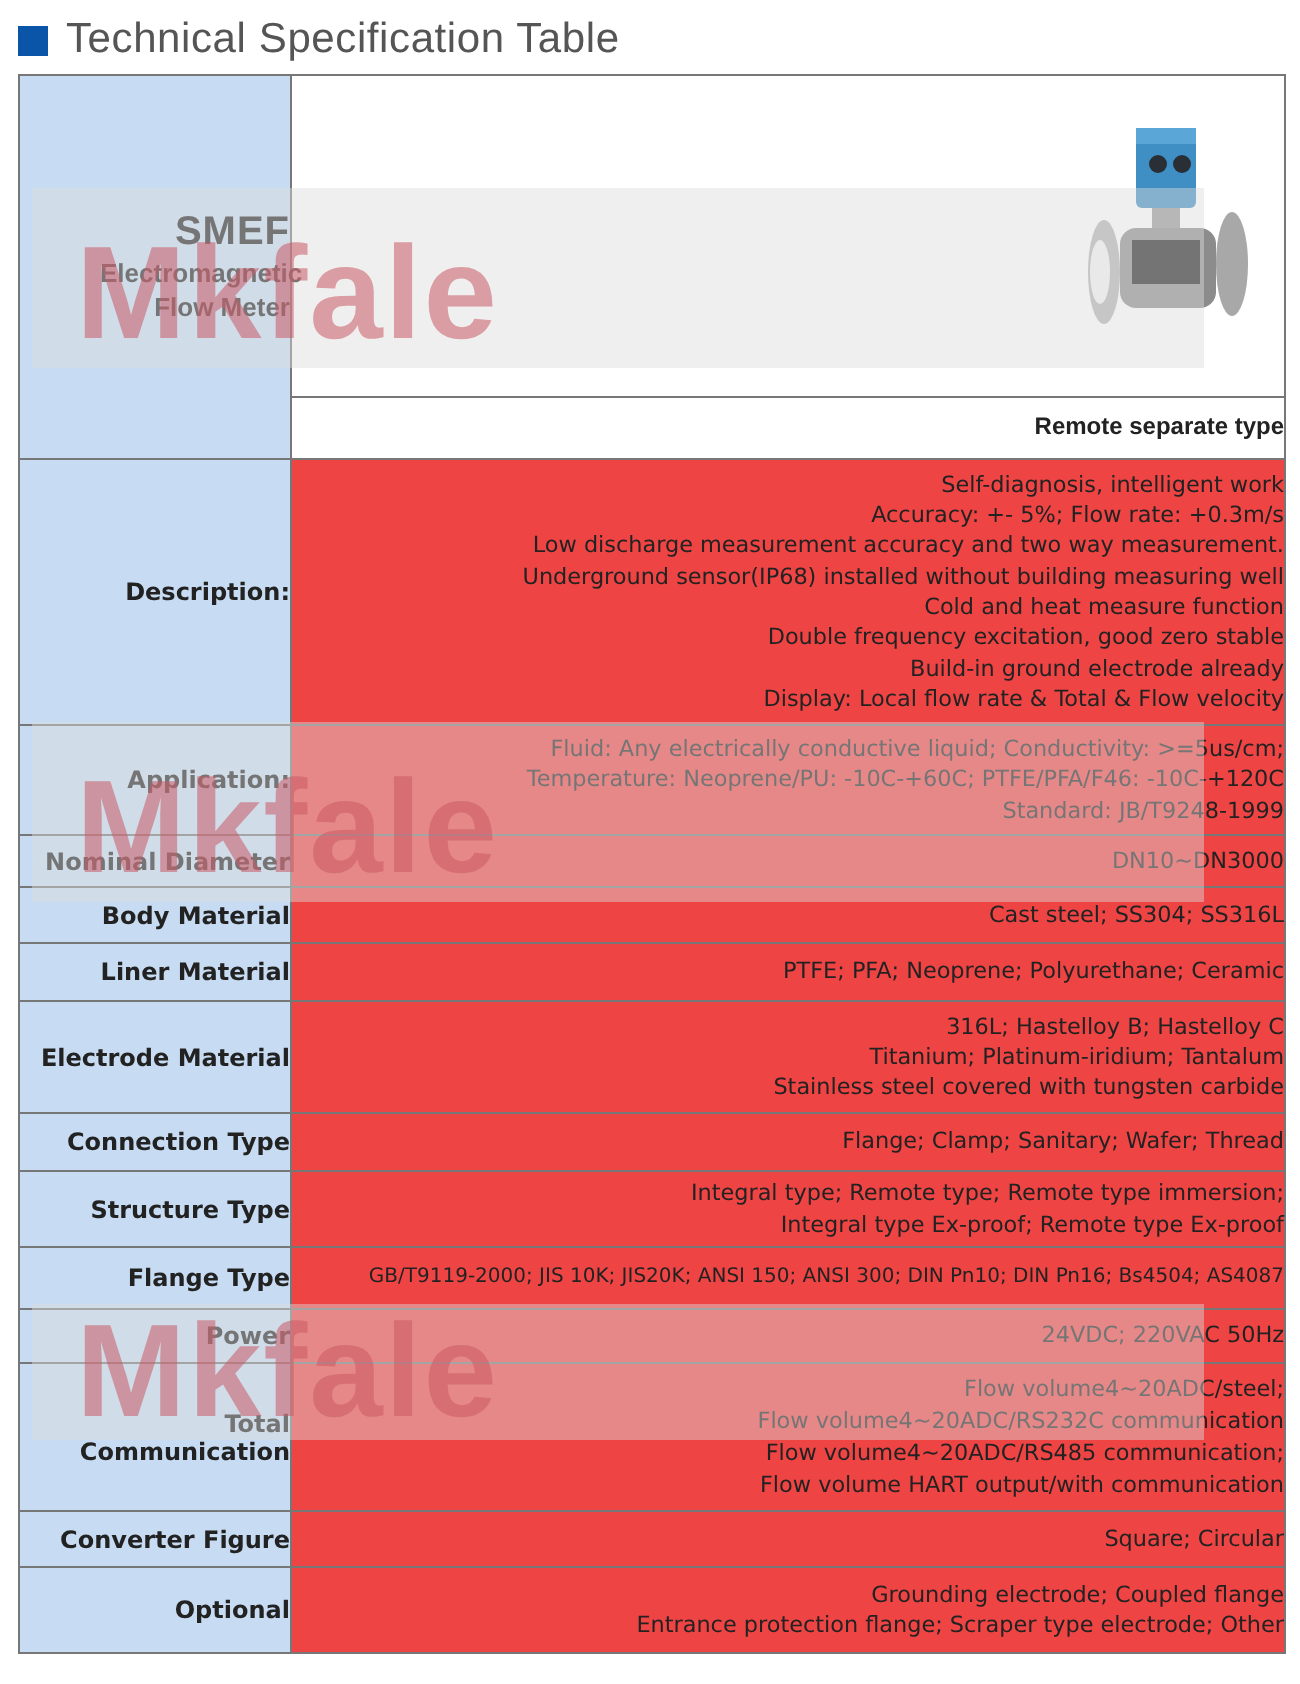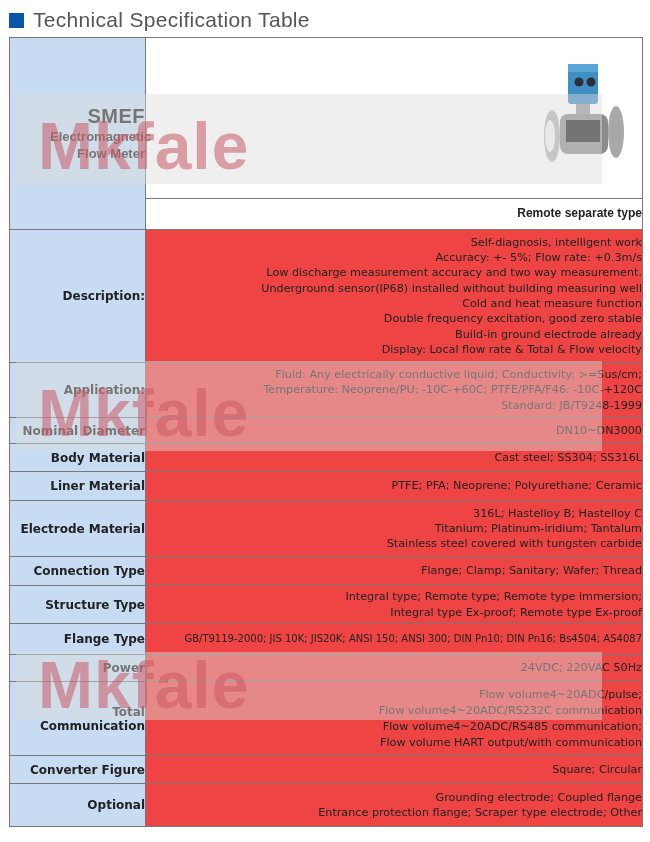--- a/index.html
+++ b/index.html
@@ -126,21 +126,21 @@
     <td class="lbl">Power</td>
     <td class="val"><span>24VDC; 220VAC 50Hz</span></td>
   </tr>
 
   <tr style="height:74px">
     <td class="lbl">
       <span class="line">Total</span>
       <span class="line">Communication</span>
     </td>
     <td class="val">
-      <span class="line" style="line-height:16px;">Flow volume4~20ADC/pulse;</span>
+      <span class="line" style="line-height:16px;">Flow volume4~20ADC/steel;</span>
       <span class="line" style="line-height:16px;">Flow volume4~20ADC/RS232C communication</span>
       <span class="line" style="line-height:16px;">Flow volume4~20ADC/RS485 communication;</span>
       <span class="line" style="line-height:16px;">Flow volume HART output/with communication</span>
     </td>
   </tr>
 
   <tr style="height:28px">
     <td class="lbl">Converter Figure</td>
     <td class="val"><span>Square; Circular</span></td>
   </tr>

